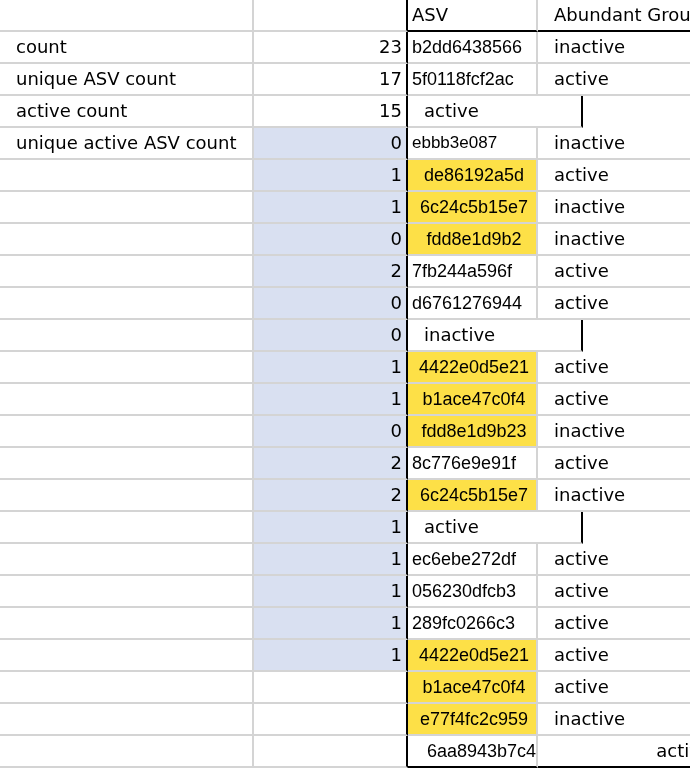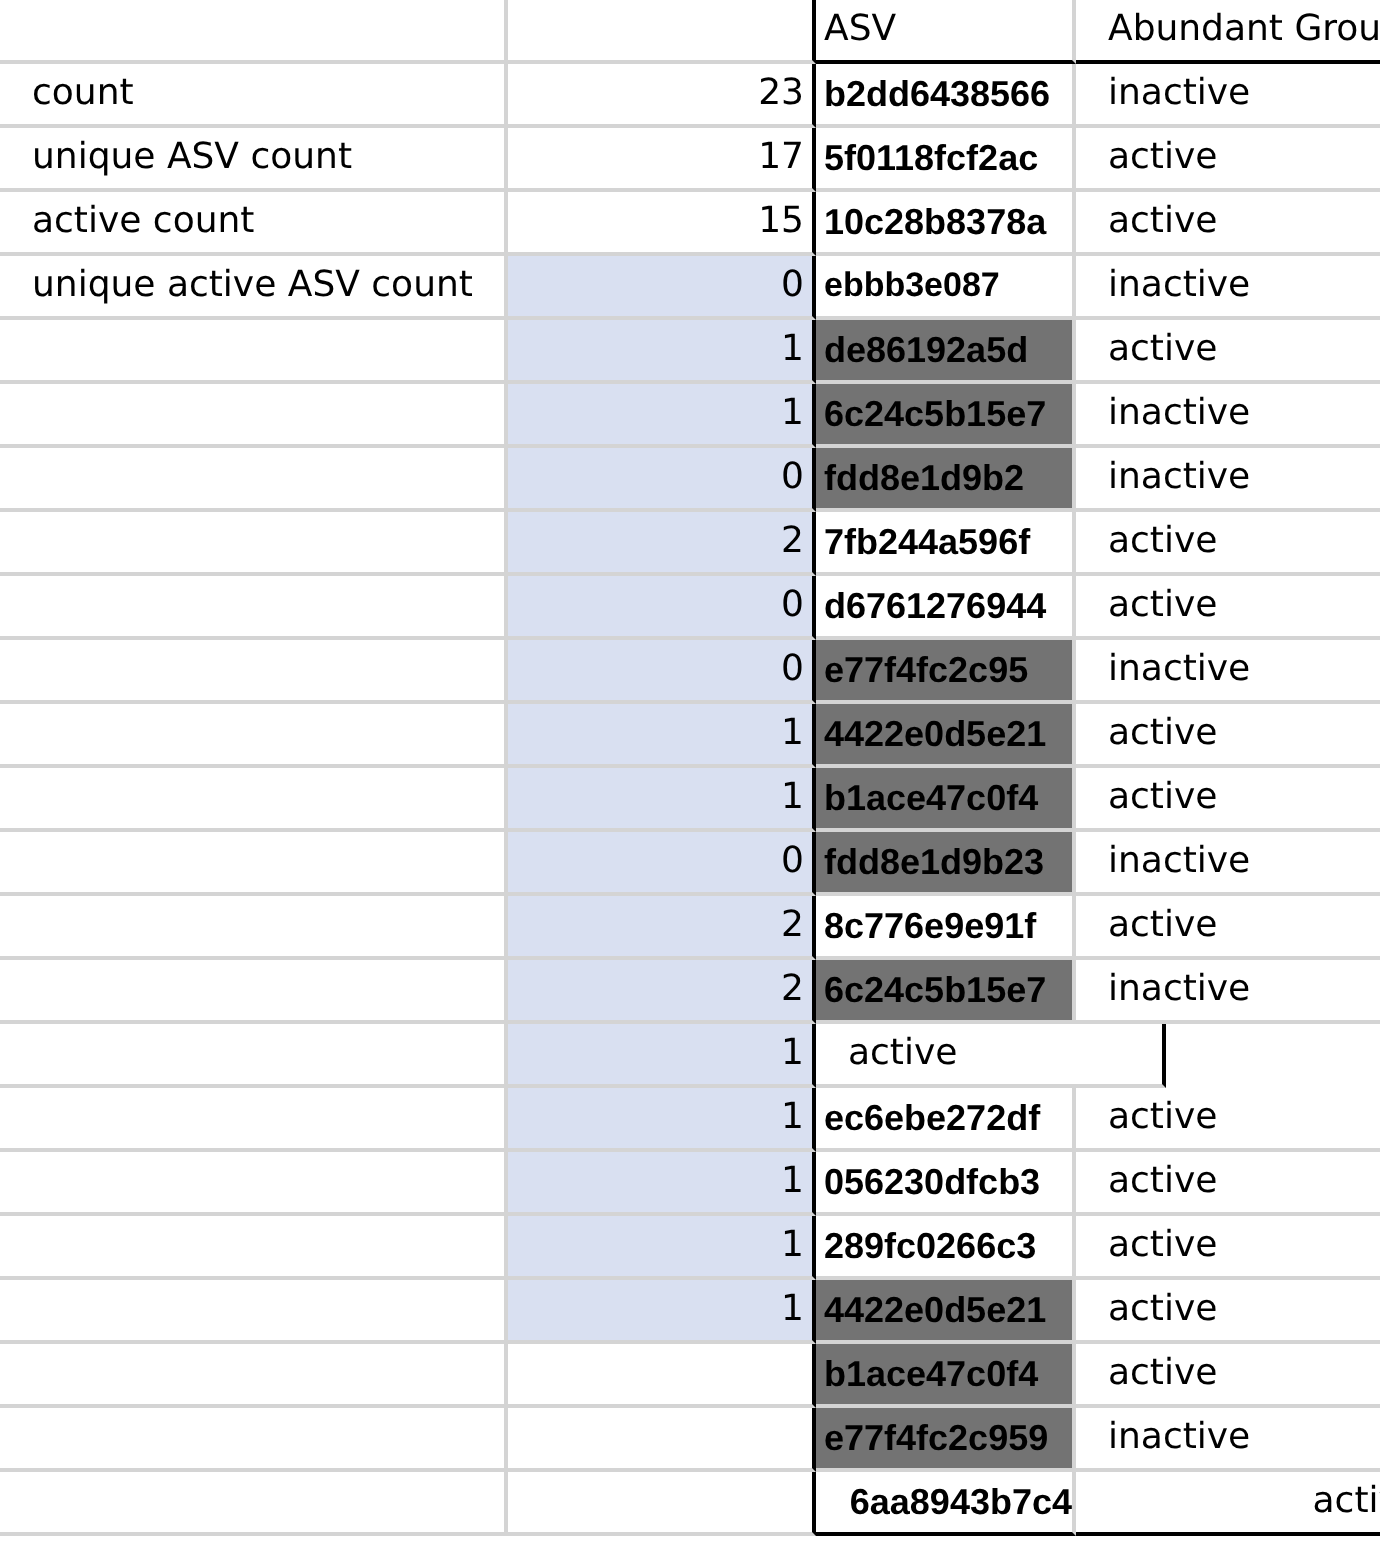--- a/index.html
+++ b/index.html
@@ -2,24 +2,24 @@
 <html><head>
 <meta charset="utf-8">
 <style>
   html, body { margin:0; padding:0; background:#fff; }
   body { width:690px; height:772px; overflow:hidden; position:relative; font-family:"DejaVu Sans", sans-serif; }
   .grid { position:absolute; left:0; top:0; }
   .row { display:flex; height:32px; }
   .cell { box-sizing:border-box; height:32px; border-right:2px solid #d4d4d4; border-bottom:2px solid #d4d4d4; font-size:18px; line-height:30px; white-space:nowrap; overflow:hidden; color:#000; }
   .c-a { width:254px; padding-left:16px; }
   .c-b { width:154px; text-align:right; padding-right:4px; }
-  .c-c { width:130px; padding-left:4px; font-weight:bold; font-family:"Liberation Sans", sans-serif; font-size:18px; }
+  .c-c { width:130px; padding-left:4px; font-weight:normal; font-family:"Liberation Sans", sans-serif; font-size:18px; }
   .c-d { width:175px; padding-left:16px; }
   .c-b.blue { background:#d9e0f1; }
-  .c-c.pink { background:#737373; }
+  .c-c.pink { background:#fde047;text-align:center; }
   .c-b { border-right:2px solid #000; }
   .c-d { border-right:2px solid #000; }
   .row.hdr .c-c, .row.hdr .c-d { border-bottom:2px solid #000; font-weight:normal; font-family:"DejaVu Sans", sans-serif; }
   .row.last .c-c, .row.last .c-d { border-bottom:2px solid #000;text-align:right; }
   .c-c.lg { font-size:17px; }
 </style>
 </head>
 <body>
 
 <div class="grid" id="grid">
@@ -37,21 +37,20 @@
     </div>
     <div class="row">
       <div class="cell c-a">unique ASV count</div>
       <div class="cell c-b">17</div>
       <div class="cell c-c">5f0118fcf2ac</div>
       <div class="cell c-d">active</div>
     </div>
     <div class="row">
       <div class="cell c-a">active count</div>
       <div class="cell c-b">15</div>
-      <div class="cell c-c">10c28b8378a</div>
       <div class="cell c-d">active</div>
     </div>
     <div class="row">
       <div class="cell c-a">unique active ASV count</div>
       <div class="cell c-b blue">0</div>
       <div class="cell c-c lg">ebbb3e087</div>
       <div class="cell c-d">inactive</div>
     </div>
     <div class="row">
       <div class="cell c-a"></div>
@@ -79,21 +78,20 @@
     </div>
     <div class="row">
       <div class="cell c-a"></div>
       <div class="cell c-b blue">0</div>
       <div class="cell c-c">d6761276944</div>
       <div class="cell c-d">active</div>
     </div>
     <div class="row">
       <div class="cell c-a"></div>
       <div class="cell c-b blue">0</div>
-      <div class="cell c-c pink">e77f4fc2c95</div>
       <div class="cell c-d">inactive</div>
     </div>
     <div class="row">
       <div class="cell c-a"></div>
       <div class="cell c-b blue">1</div>
       <div class="cell c-c pink">4422e0d5e21</div>
       <div class="cell c-d">active</div>
     </div>
     <div class="row">
       <div class="cell c-a"></div>

